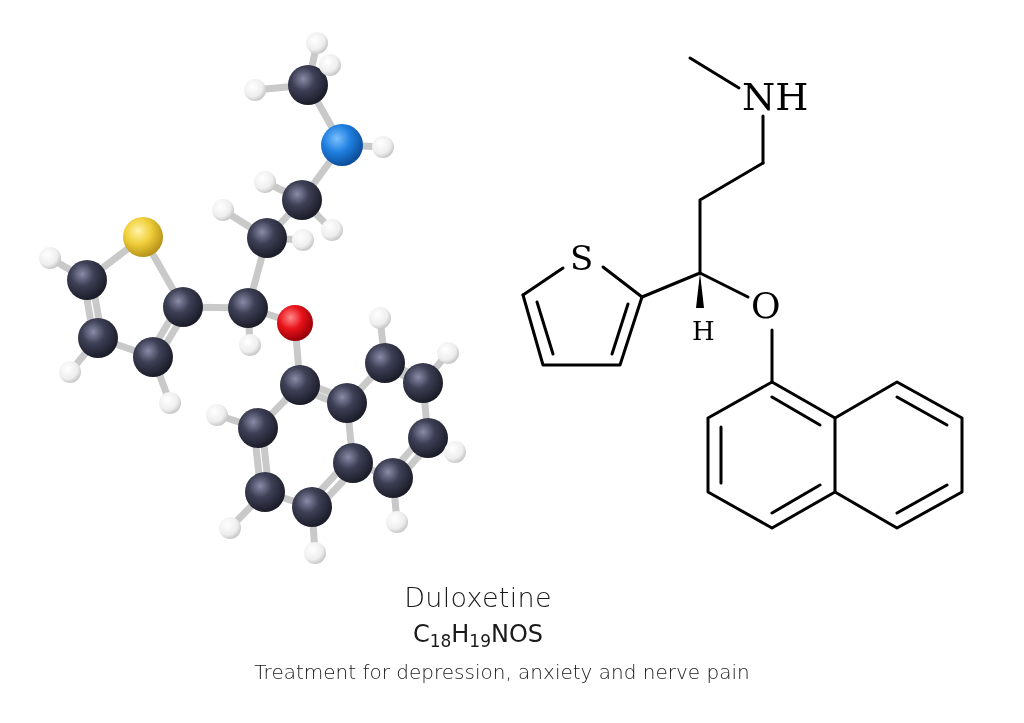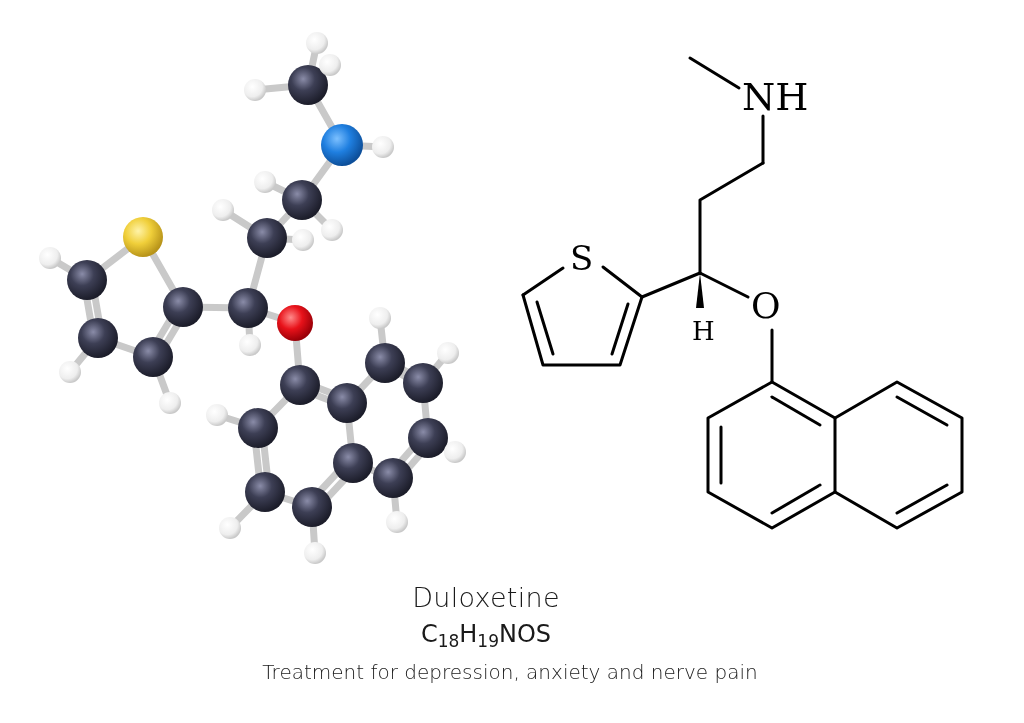--- a/index.html
+++ b/index.html
@@ -1,18 +1,18 @@
 <!DOCTYPE html>
 <html><head>
 <meta charset="utf-8">
 <style>
   html, body { margin:0; padding:0; background:#ffffff; }
   body { width:1024px; height:723px; position:relative; overflow:hidden; font-family:"DejaVu Sans", sans-serif; }
   #stage { position:absolute; left:0; top:0; width:900px; height:723px; }
-  .caption { position:absolute; left:12px; width:948px; text-align:center; color:#1a1a1a; }
+  .caption { position:absolute; left:4px; width:948px; text-align:center; color:#1a1a1a; }
   .title { top:582px; font-size:27px; font-weight:300; letter-spacing:0.3px; }
   .formula { top:620px; font-size:24px; font-weight:400; }
   .formula sub { font-size:17px; vertical-align:-5px; line-height:0; }
   .desc { top:660px; font-size:20px; font-weight:300;padding-left:24px; }
   .skel-label { font-family:"DejaVu Serif", serif; fill:#000; }
 </style>
 </head>
 <body>
 
 <div id="stage">

